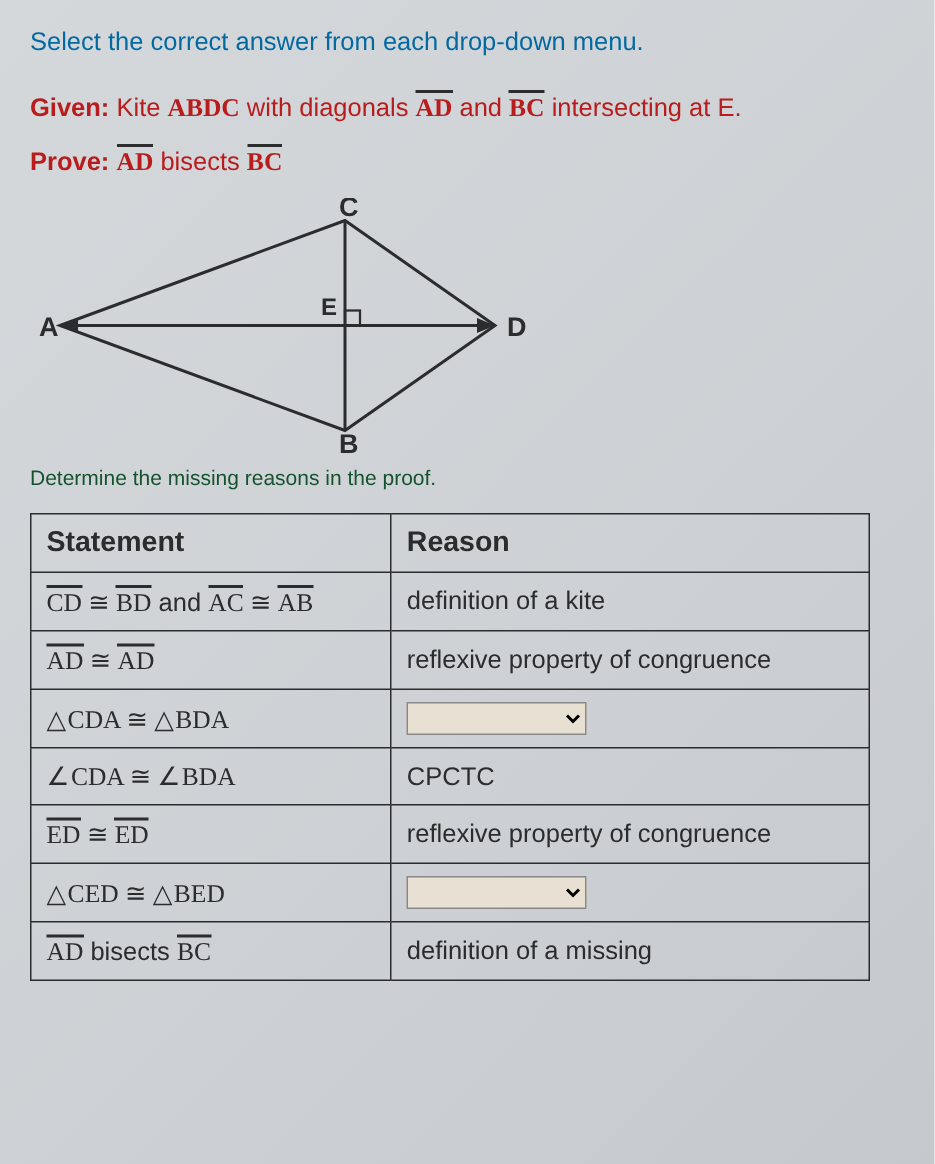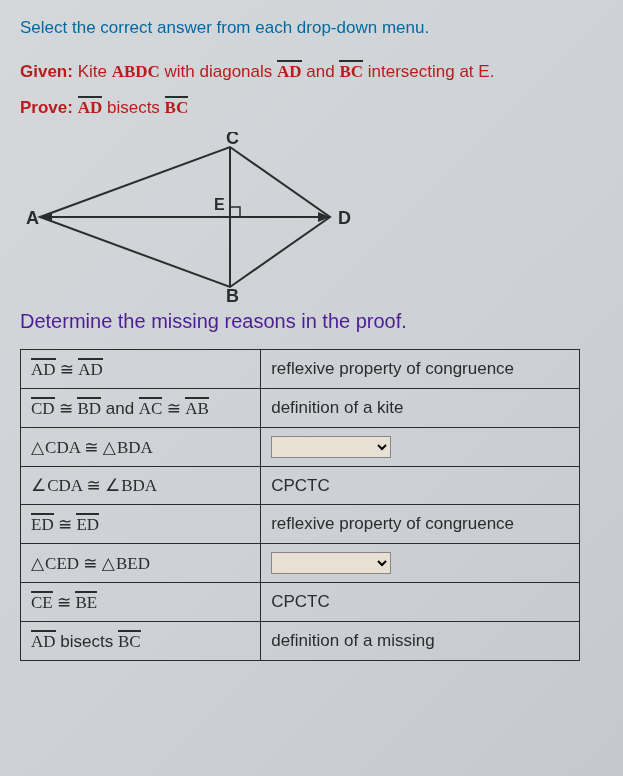--- a/index.html
+++ b/index.html
@@ -38,22 +38,22 @@
     line-height: 1;
     padding-top: 1px;
     font-family: "Times New Roman", serif;
   }
   .mathserif { font-family: "Times New Roman", serif; font-weight: bold; }
   .diagram {
     margin: 14px 0 8px 0;
   }
   .diagram svg { display: block; }
   .caption {
-    font-size: 20px;
-    color: #4c1d95;
+    font-size: 14px;
+    color: #14532d;
     margin: 6px 0 16px 0;
   }
   table.proof {
     border-collapse: collapse;
     width: 560px;
     background: rgba(255,255,255,0.0);
   }
   table.proof td, table.proof th {
     border: 1.5px solid #2a2c2e;
     padding: 8px 10px;
@@ -105,46 +105,46 @@
   <text x="318" y="92" font-family="Arial" font-size="18" font-weight="bold" fill="#2a2c2e">D</text>
   <text x="206" y="170" font-family="Arial" font-size="18" font-weight="bold" fill="#2a2c2e">B</text>
   <text x="194" y="78" font-family="Arial" font-size="16" font-weight="bold" fill="#2a2c2e">E</text>
 </svg>
 </div>
 
 <div class="caption">Determine the missing reasons in the proof.</div>
 
 <table class="proof">
   <tbody>
-  <tr>
-    <td class="stmt"><span class="seg-n">AD</span><span class="cong"> ≅ </span><span class="seg-n">AD</span></td>
-    <td>reflexive property of congruence</td>
+      <tr>
+    <th>Statement</th>
+    <th>Reason</th>
   </tr>
   <tr>
     <td class="stmt"><span class="seg-n">CD</span><span class="cong"> ≅ </span><span class="seg-n">BD</span><span style="font-family:Arial"> and </span><span class="seg-n">AC</span><span class="cong"> ≅ </span><span class="seg-n">AB</span></td>
     <td>definition of a kite</td>
+  </tr>
+  <tr>
+    <td class="stmt"><span class="seg-n">AD</span><span class="cong"> ≅ </span><span class="seg-n">AD</span></td>
+    <td>reflexive property of congruence</td>
   </tr>
   <tr>
     <td class="stmt"><span class="tri"></span><span>CDA</span><span class="cong"> ≅ </span><span class="tri"></span><span>BDA</span></td>
     <td><select class="reason-dd"></select></td>
   </tr>
   <tr>
     <td class="stmt"><span class="ang"></span><span>CDA</span><span class="cong"> ≅ </span><span class="ang"></span><span>BDA</span></td>
     <td>CPCTC</td>
   </tr>
   <tr>
     <td class="stmt"><span class="seg-n">ED</span><span class="cong"> ≅ </span><span class="seg-n">ED</span></td>
     <td>reflexive property of congruence</td>
   </tr>
   <tr>
     <td class="stmt"><span class="tri"></span><span>CED</span><span class="cong"> ≅ </span><span class="tri"></span><span>BED</span></td>
     <td><select class="reason-dd"></select></td>
   </tr>
   <tr>
-    <td class="stmt"><span class="seg-n">CE</span><span class="cong"> ≅ </span><span class="seg-n">BE</span></td>
-    <td>CPCTC</td>
-  </tr>
-  <tr>
     <td class="stmt"><span class="seg-n">AD</span><span style="font-family:Arial"> bisects </span><span class="seg-n">BC</span></td>
     <td>definition of a missing</td>
   </tr>
 </tbody>
   </table>
 
 </body></html>

